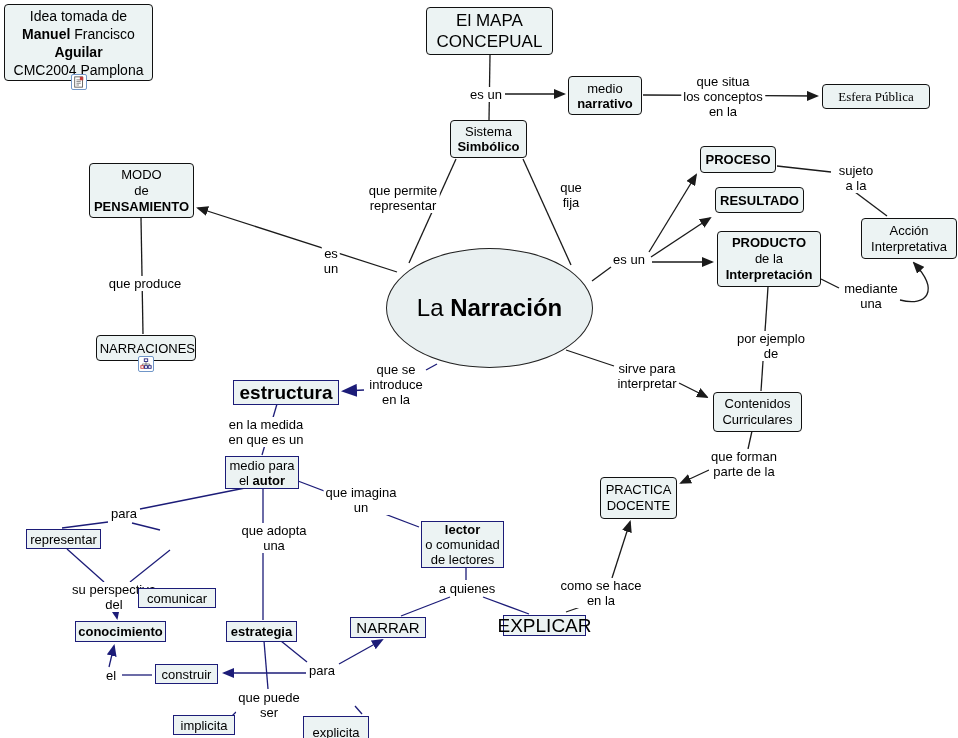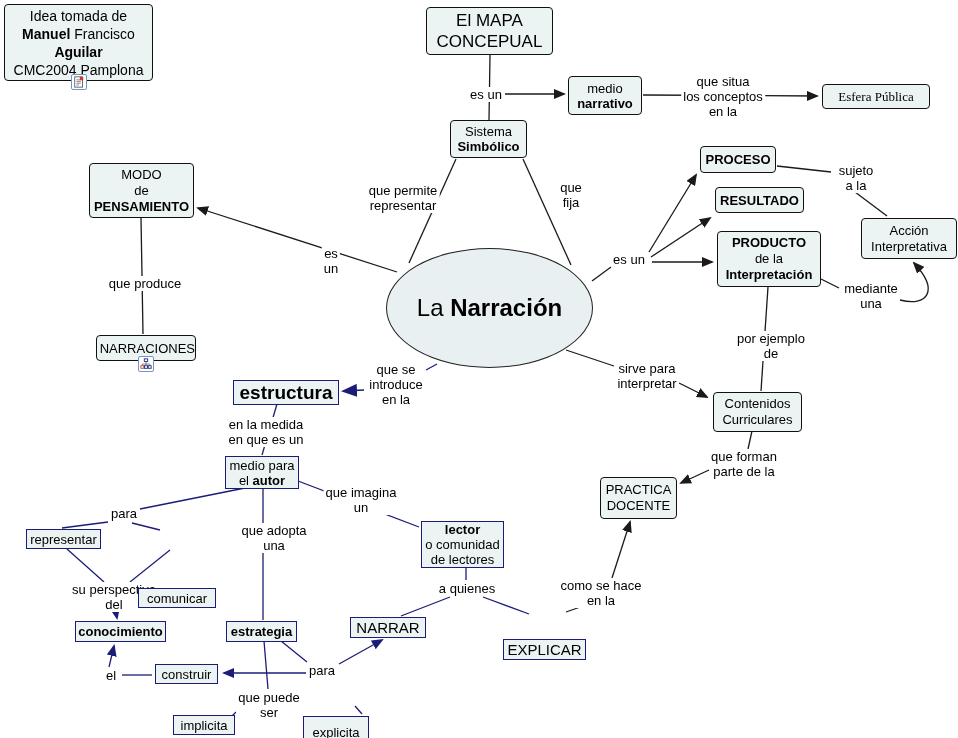--- a/index.html
+++ b/index.html
@@ -257,21 +257,21 @@
       <div><span class="b">estrategia</span></div>
     </div>
     <div class="node shape-rect" style="left: 421px; top: 521px; width: 83px; height: 47px; line-height: 15px;">
       <div><span class="b">lector</span></div>
       <div><span>o comunidad</span></div>
       <div><span>de lectores</span></div>
     </div>
     <div class="node shape-rect" style="left: 350px; top: 617px; width: 76px; height: 21px; font-size: 15px;">
       <div><span>NARRAR</span></div>
     </div>
-    <div class="node shape-rect" style="left: 503px; top: 639px; width: 83px; height: 21px; font-size: 15px;">
+    <div class="node shape-rect" style="left: 503px; top: 615px; width: 83px; height: 21px; font-size: 19px;">
       <div><span>EXPLICAR</span></div>
     </div>
     <div class="node shape-rounded" style="left: 713px; top: 392px; width: 89px; height: 40px; line-height: 16px;">
       <div><span>Contenidos</span></div>
       <div><span>Curriculares</span></div>
     </div>
     <div class="node shape-rounded" style="left: 600px; top: 477px; width: 77px; height: 42px; line-height: 16px;">
       <div><span>PRACTICA</span></div>
       <div><span>DOCENTE</span></div>
     </div>

